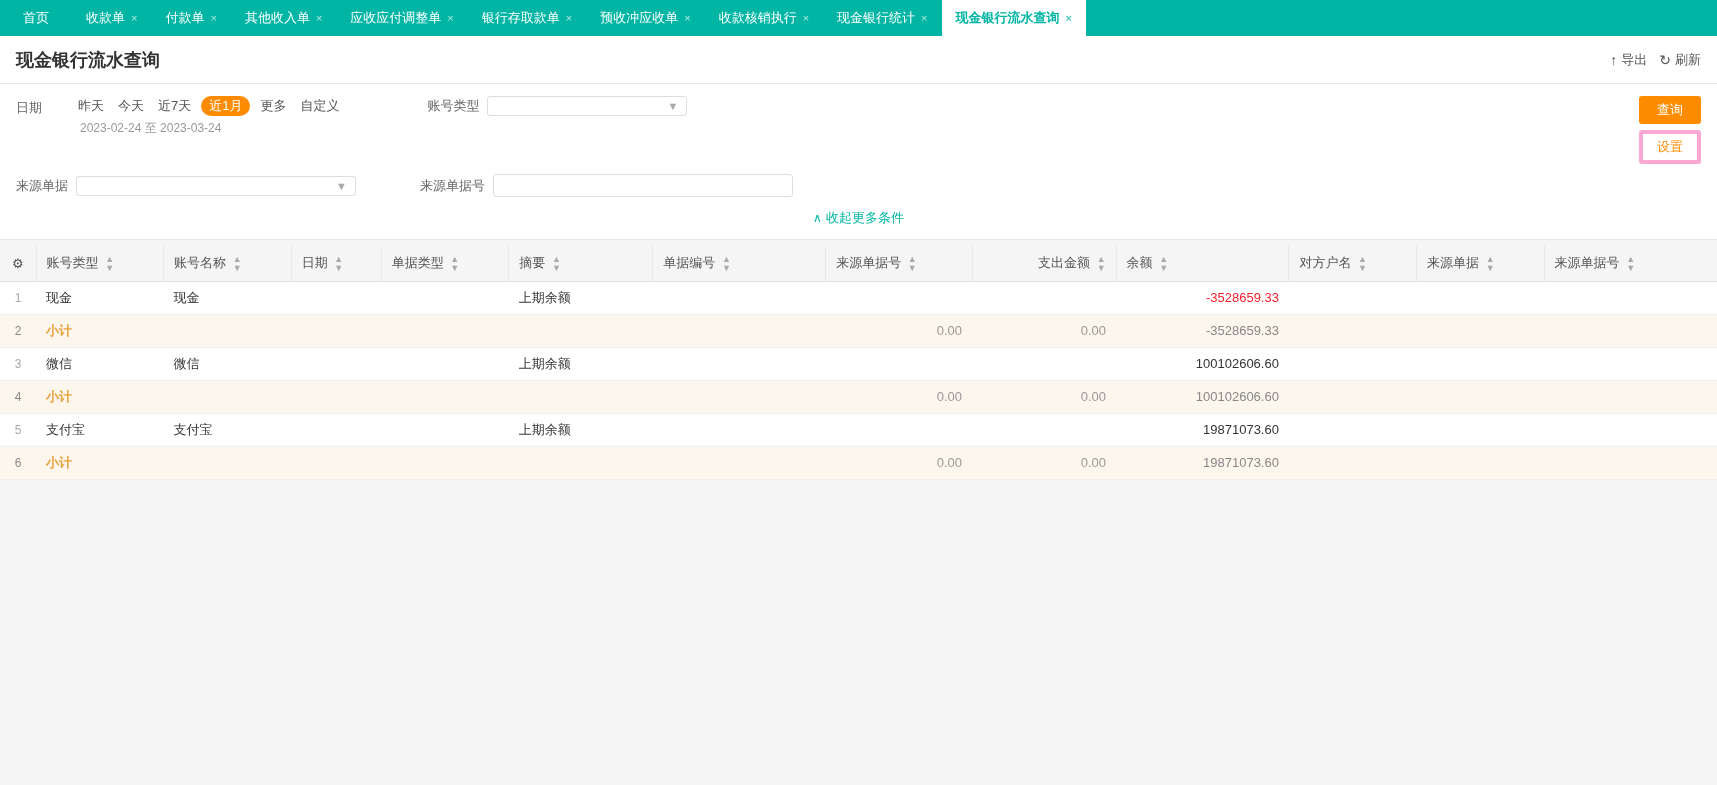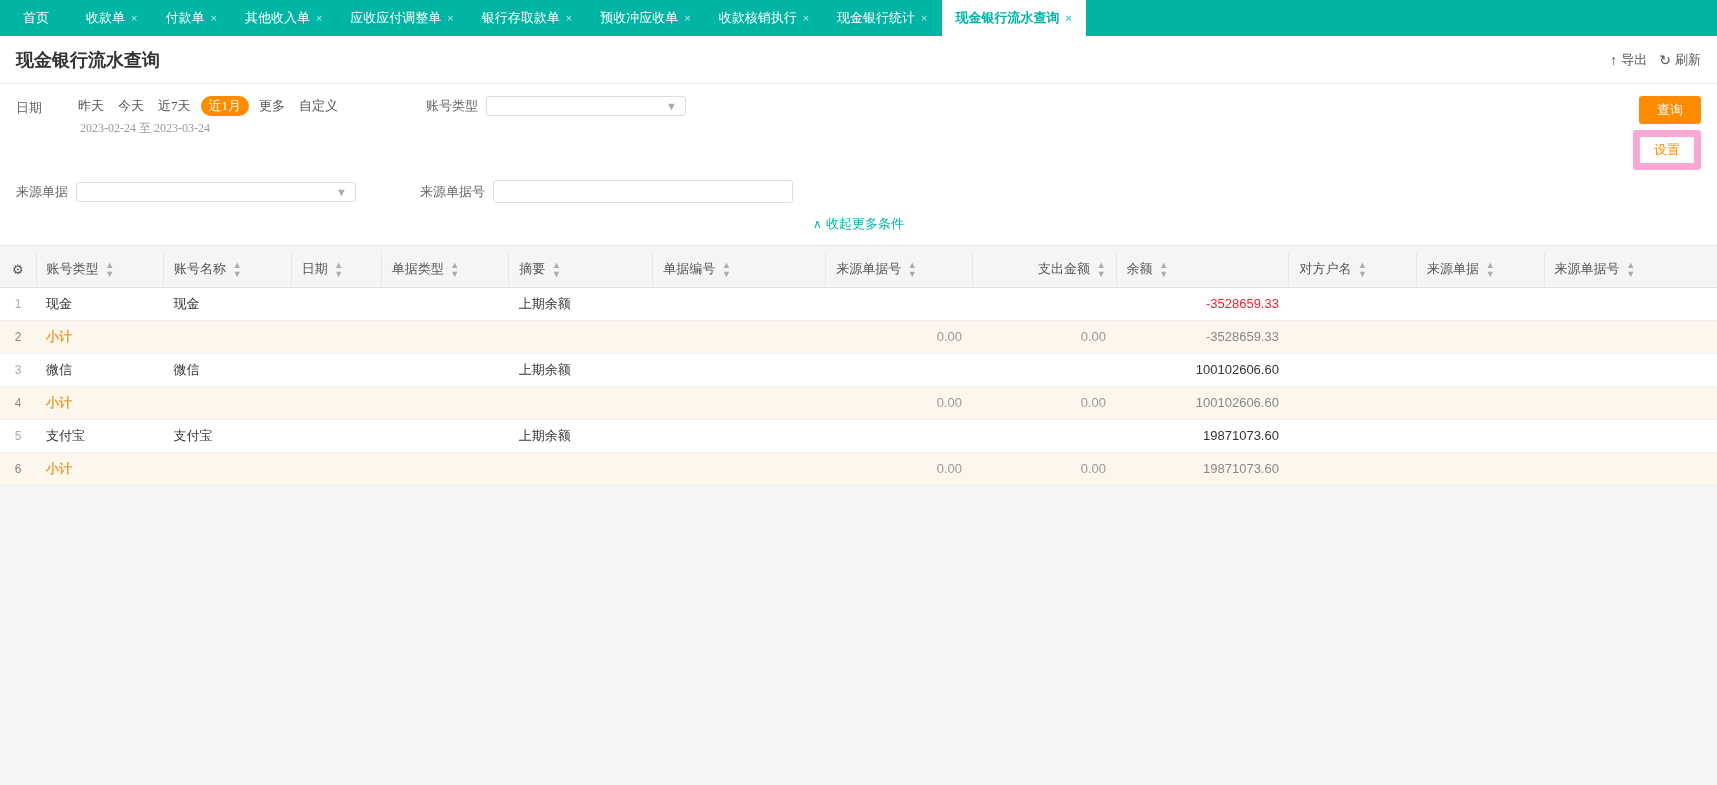--- a/index.html
+++ b/index.html
@@ -149,21 +149,21 @@
       color: #fff;
       border: none;
       border-radius: 3px;
       padding: 5px 18px;
       font-size: 13px;
       cursor: pointer;
     }
     .btn-settings {
       background: #fff;
       color: #ff8c00;
-      border: 7px solid #f9a8d4;
+      border: 4px solid #f9a8d4;
       border-radius: 3px;
       padding: 4px 14px;
       font-size: 13px;
       cursor: pointer;
     }
     .collapse-bar {
       display: flex;
       align-items: center;
       justify-content: center;
       color: #00b5a3;
@@ -284,21 +284,21 @@
     </button>
   </div>
 </div>
 
 <div class="filter-area">
 
   <div style="display:flex; align-items:flex-start; gap:24px; margin-bottom:10px;">
 
     <div style="display:flex; align-items:flex-start; gap:8px;">
       <span class="filter-label" style="margin-top:3px;">日期</span>
-      <div style="display:flex; flex-direction:column; gap:4px;font-family:Liberation Serif, serif;">
+      <div style="display:flex; flex-direction:column; gap:4px;">
         <div class="date-shortcuts">
           <span class="date-shortcut">昨天</span>
           <span class="date-shortcut">今天</span>
           <span class="date-shortcut">近7天</span>
           <span class="date-shortcut active">近1月</span>
           <span class="date-shortcut">更多</span>
           <span class="date-shortcut">自定义</span>
         </div>
         <span class="date-range">2023-02-24 至 2023-03-24</span>
       </div>

